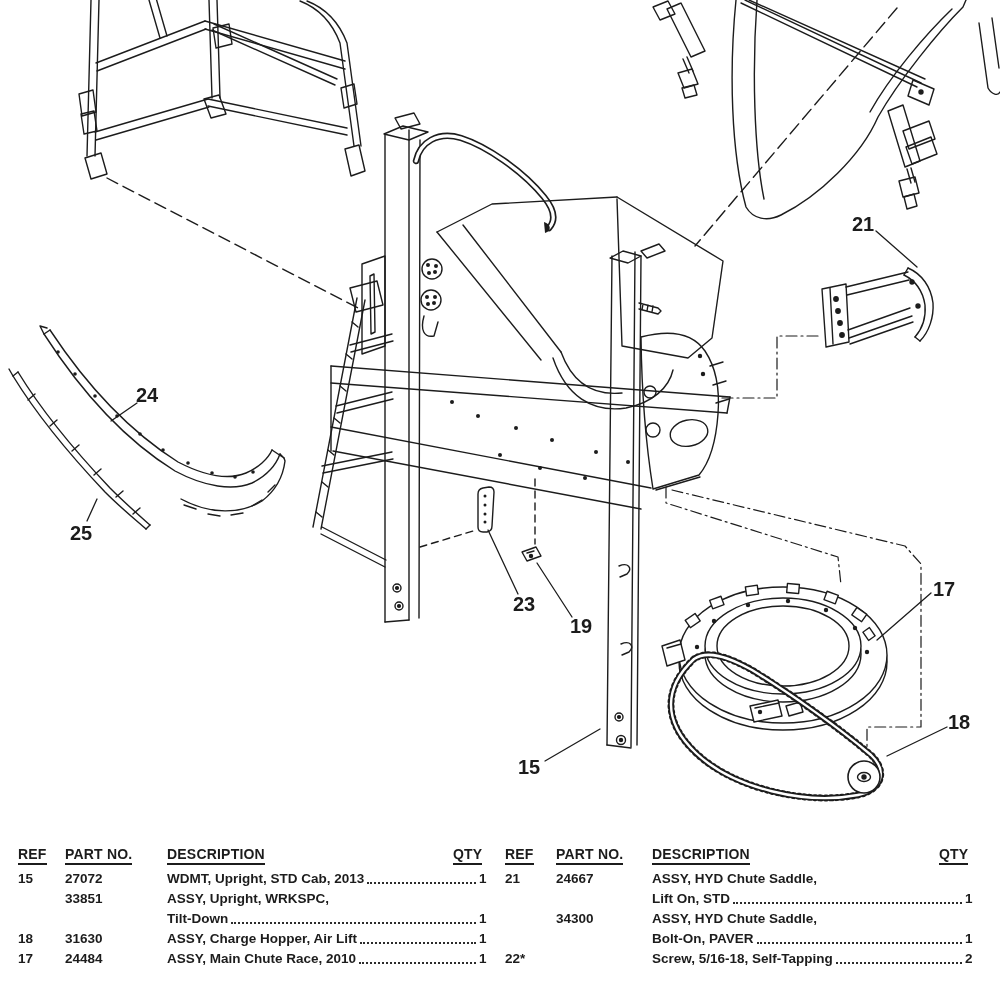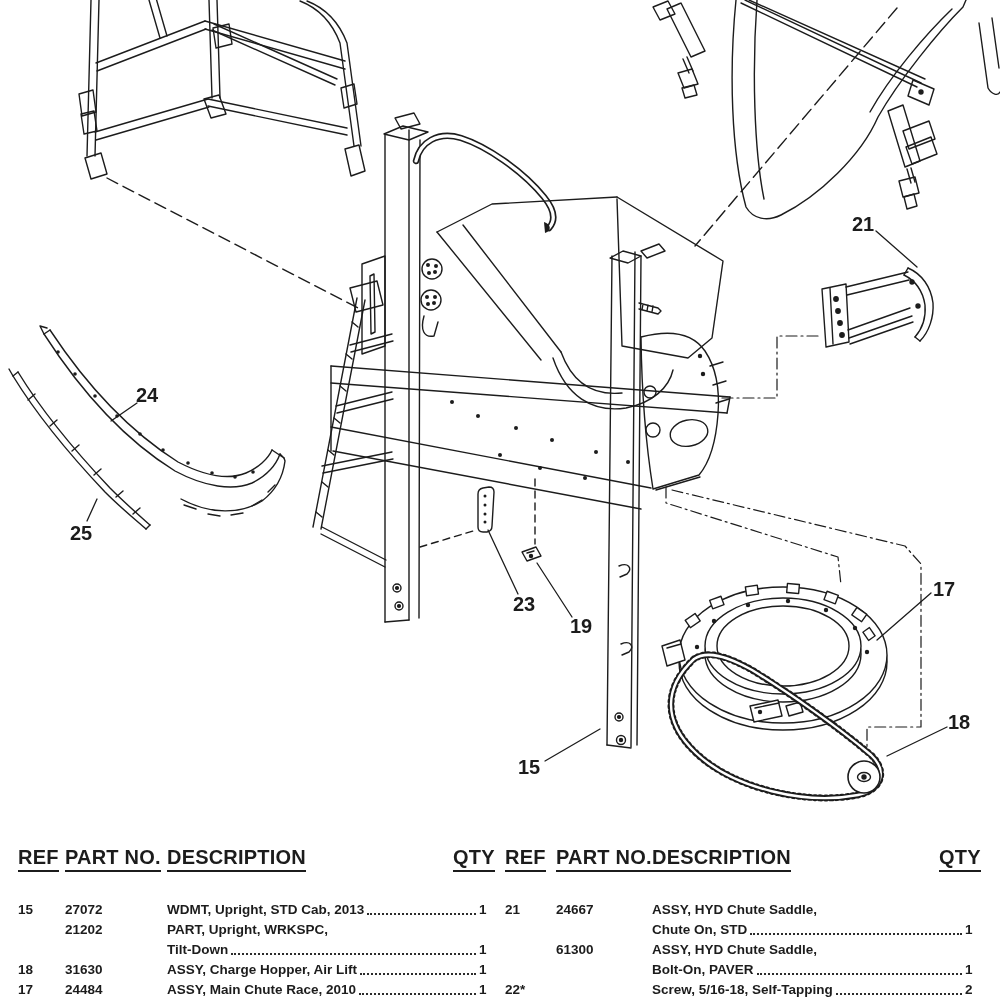--- a/index.html
+++ b/index.html
@@ -3,29 +3,29 @@
 <meta charset="utf-8">
 <style>
   html,body{margin:0;padding:0;background:#fff;}
   .page{position:relative;width:1000px;height:1000px;background:#ffffff;
         font-family:"Liberation Sans",sans-serif;overflow:hidden;}
   .page svg{position:absolute;top:0;left:0;}
   .tables{position:absolute;top:846px;left:0;width:1000px;height:154px;}
   .ptable{position:absolute;top:0;color:#1c1c1c;}
   .ptable.tleft{left:18px;width:473px;}
   .ptable.tright{left:505px;width:472px;}
-  .phead{display:grid;font-weight:bold;font-size:20px;letter-spacing:.2px;margin-bottom:12px;}
+  .phead{display:grid;font-weight:bold;font-size:14px;letter-spacing:.2px;margin-bottom:4px;}
   .tleft .phead{grid-template-columns:47px 102px 1fr 38px;}
   .tright .phead{grid-template-columns:51px 96px 1fr 38px;}
   .phead .hcell span{display:inline-block;border-bottom:2px solid #1c1c1c;padding-bottom:1px;}
-  .phead .h-qty{text-align:center;}
+  .phead .h-qty{text-align:left;}
   .prow{display:grid;font-weight:bold;font-size:13.5px;height:20px;line-height:20px;align-items:baseline;}
   .tleft .prow{grid-template-columns:47px 102px 1fr;}
   .tright .prow{grid-template-columns:51px 96px 1fr;}
-  .c-desc{display:flex;align-items:baseline;margin-top:16px;}
+  .c-desc{display:flex;align-items:baseline;}
   .dtext{white-space:nowrap;}
   .dots{flex:1 1 auto;border-bottom:2.4px dotted #2b2b2b;margin:0 3px;align-self:flex-end;margin-bottom:5px;min-width:8px;}
   .qty{min-width:12px;text-align:left;}
 </style>
 </head>
 <body>
 
 <div class="page">
 
 <svg width="1000" height="845" viewBox="0 0 1000 845">
@@ -324,23 +324,23 @@
       <span>15</span>
       <span>27072</span>
       <span class="c-desc">
             <span class="dtext">WDMT, Upright, STD Cab, 2013</span>
             <span class="dots"></span>
             <span class="qty">1</span>
           </span>
     </div>
     <div class="prow">
       <span></span>
-      <span>21202</span>
-      <span class="c-desc">
-            <span class="dtext">PART, Upright, WRKSPC,</span>
+      <span>33851</span>
+      <span class="c-desc">
+            <span class="dtext">ASSY, Upright, WRKSPC,</span>
           </span>
     </div>
     <div class="prow">
       <span></span>
       <span></span>
       <span class="c-desc">
             <span class="dtext">Tilt-Down</span>
             <span class="dots"></span>
             <span class="qty">1</span>
           </span>
@@ -376,28 +376,28 @@
       <span>21</span>
       <span>24667</span>
       <span class="c-desc">
             <span class="dtext">ASSY, HYD Chute Saddle,</span>
           </span>
     </div>
     <div class="prow">
       <span></span>
       <span></span>
       <span class="c-desc">
-            <span class="dtext">Chute On, STD</span>
-            <span class="dots"></span>
-            <span class="qty">1</span>
-          </span>
-    </div>
-    <div class="prow">
-      <span></span>
-      <span>61300</span>
+            <span class="dtext">Lift On, STD</span>
+            <span class="dots"></span>
+            <span class="qty">1</span>
+          </span>
+    </div>
+    <div class="prow">
+      <span></span>
+      <span>34300</span>
       <span class="c-desc">
             <span class="dtext">ASSY, HYD Chute Saddle,</span>
           </span>
     </div>
     <div class="prow">
       <span></span>
       <span></span>
       <span class="c-desc">
             <span class="dtext">Bolt-On, PAVER</span>
             <span class="dots"></span>

